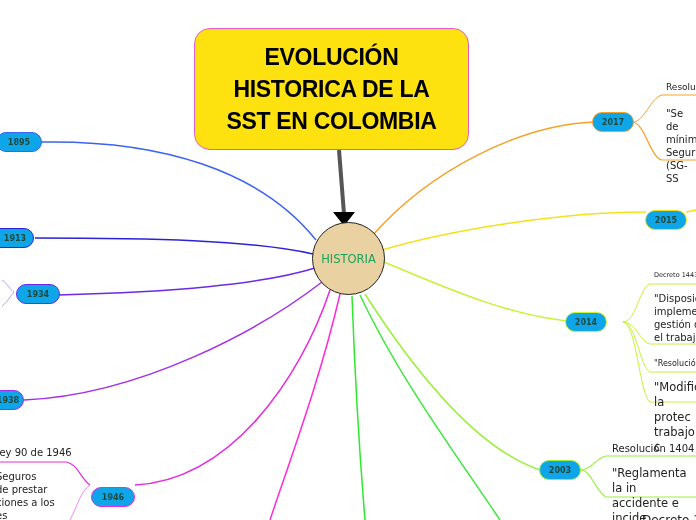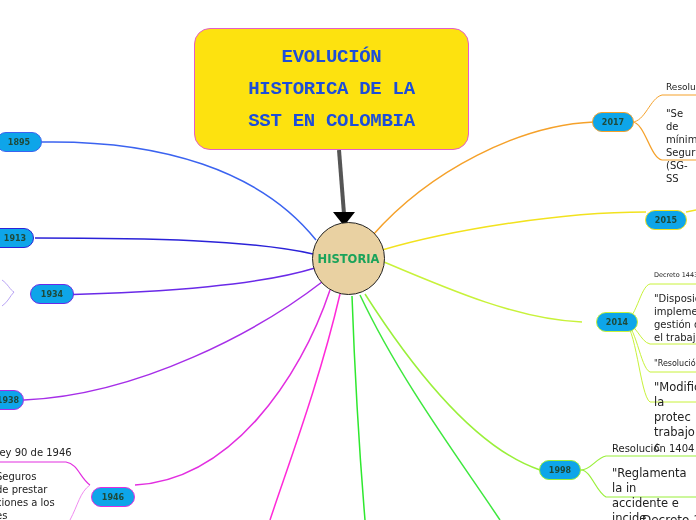--- a/index.html
+++ b/index.html
@@ -1,21 +1,21 @@
 <!DOCTYPE html>
 <html><head>
 <meta charset="utf-8">
 <style>
   html, body { margin:0; padding:0; }
   body { width:696px; height:520px; overflow:hidden; background:#ffffff; position:relative; font-family:"DejaVu Sans", sans-serif; }
   svg.lines { position:absolute; left:0; top:0; width:696px; height:520px; }
   .title-box { position:absolute; left:194px; top:28px; width:275px; height:122px; background:#fde20f; border:1.5px solid #e45ec9; border-radius:16px; box-sizing:border-box; display:flex; align-items:center; justify-content:center; text-align:center; }
-  .title-box span { font-family:Liberation Mono, monospace; font-weight:bold; font-size:19px; line-height:32px; color:#1d4ed8; white-space:pre-line; letter-spacing:-0.3px; }
+  .title-box span { font-family:Liberation Sans, sans-serif; font-weight:bold; font-size:23px; line-height:32px; color:#000000; white-space:pre-line; letter-spacing:-0.3px; }
   .center { position:absolute; left:312px; top:222px; width:73px; height:73px; border-radius:50%; background:#e9d1a2; border:1.5px solid #222; box-sizing:border-box; display:flex; align-items:center; justify-content:center; }
-  .center span { color:#1aa35a; font-weight:bold; font-size:11.5px;text-align:right; }
+  .center span { color:#1aa35a; font-weight:normal; font-size:11.5px;text-align:right; }
   .year { position:absolute; height:20px; border-radius:10px; background:#0ea5e9; box-sizing:border-box; border:1.5px solid; display:flex; align-items:center; justify-content:center; font-size:8px; font-weight:bold; color:#1f4a3a; }
   .small { position:absolute; font-size:8px; color:#222; white-space:nowrap; }
   .med { position:absolute; font-size:10px; color:#222; white-space:nowrap; }
   .body { position:absolute; font-size:10px; color:#222; line-height:13px; white-space:pre-line; }
   .body.big { font-size:11.5px; line-height:15px; }
 </style>
 </head>
 <body>
 
 <svg class="lines" viewBox="0 0 696 520">
@@ -60,21 +60,21 @@
 <div class="center">
   <span>HISTORIA</span>
 </div>
 
 <div class="year" style="left:-4px;top:132px;width:46px;border-color:#3b63f0;">
   <span>1895</span>
 </div>
 <div class="year" style="left:-14px;top:228px;width:48px;border-color:#2b22d8;padding-left:10px;">
   <span>1913</span>
 </div>
-<div class="year" style="left:30px;top:284px;width:44px;border-color:#6a2ae8;align-items:center;">
+<div class="year" style="left:16px;top:284px;width:44px;border-color:#6a2ae8;align-items:center;">
   <span>1934</span>
 </div>
 <div class="year" style="left:-20px;top:390px;width:44px;border-color:#a62ee8;padding-left:12px;">
   <span>1938</span>
 </div>
 <div class="year" style="left:91px;top:475px;width:44px;border-color:#e22ee0;margin-top:12px;">
   <span>1946</span>
 </div>
 <div class="med" style="left:-6px;top:447px;">Ley 90 de 1946</div>
 <div class="body" style="left:-4px;top:470px;">Seguros
@@ -88,33 +88,33 @@
 <div class="small" style="left:666px;top:82px;font-size:9px;">Resoluc</div>
 <div class="body" style="left:666px;top:107px;">"Se de
 mínim
 Seguri
 (SG-SS</div>
 
 <div class="year" style="left:645px;top:210px;width:42px;border-color:#f2e21e;">
   <span>2015</span>
 </div>
 
-<div class="year" style="left:596px;top:312px;width:42px;border-color:#c8f23a;">
+<div class="year" style="left:565px;top:312px;width:42px;border-color:#c8f23a;">
   <span>2014</span>
 </div>
 <div class="small" style="left:654px;top:271px;font-size:6.5px;">Decreto 1443</div>
 <div class="body" style="left:654px;top:292px;">"Disposic
 implemen
 gestión d
 el trabajo</div>
 <div class="small" style="left:654px;top:359px;">"Resolució</div>
 <div class="body big" style="left:654px;top:380px;">"Modific
 la protec
 trabajo c</div>
 
 <div class="year" style="left:539px;top:460px;width:42px;border-color:#9af03a;">
-  <span>1998</span>
+  <span>2003</span>
 </div>
 <div class="med" style="left:612px;top:443px;">Resolución 1404 de</div>
 <div class="body big" style="left:612px;top:466px;">"Reglamenta la in
 accidente e incide</div>
 
 <div class="small" style="left:642px;top:513px;font-size:12px;">Decreto 1530</div>
 
 </body></html>

